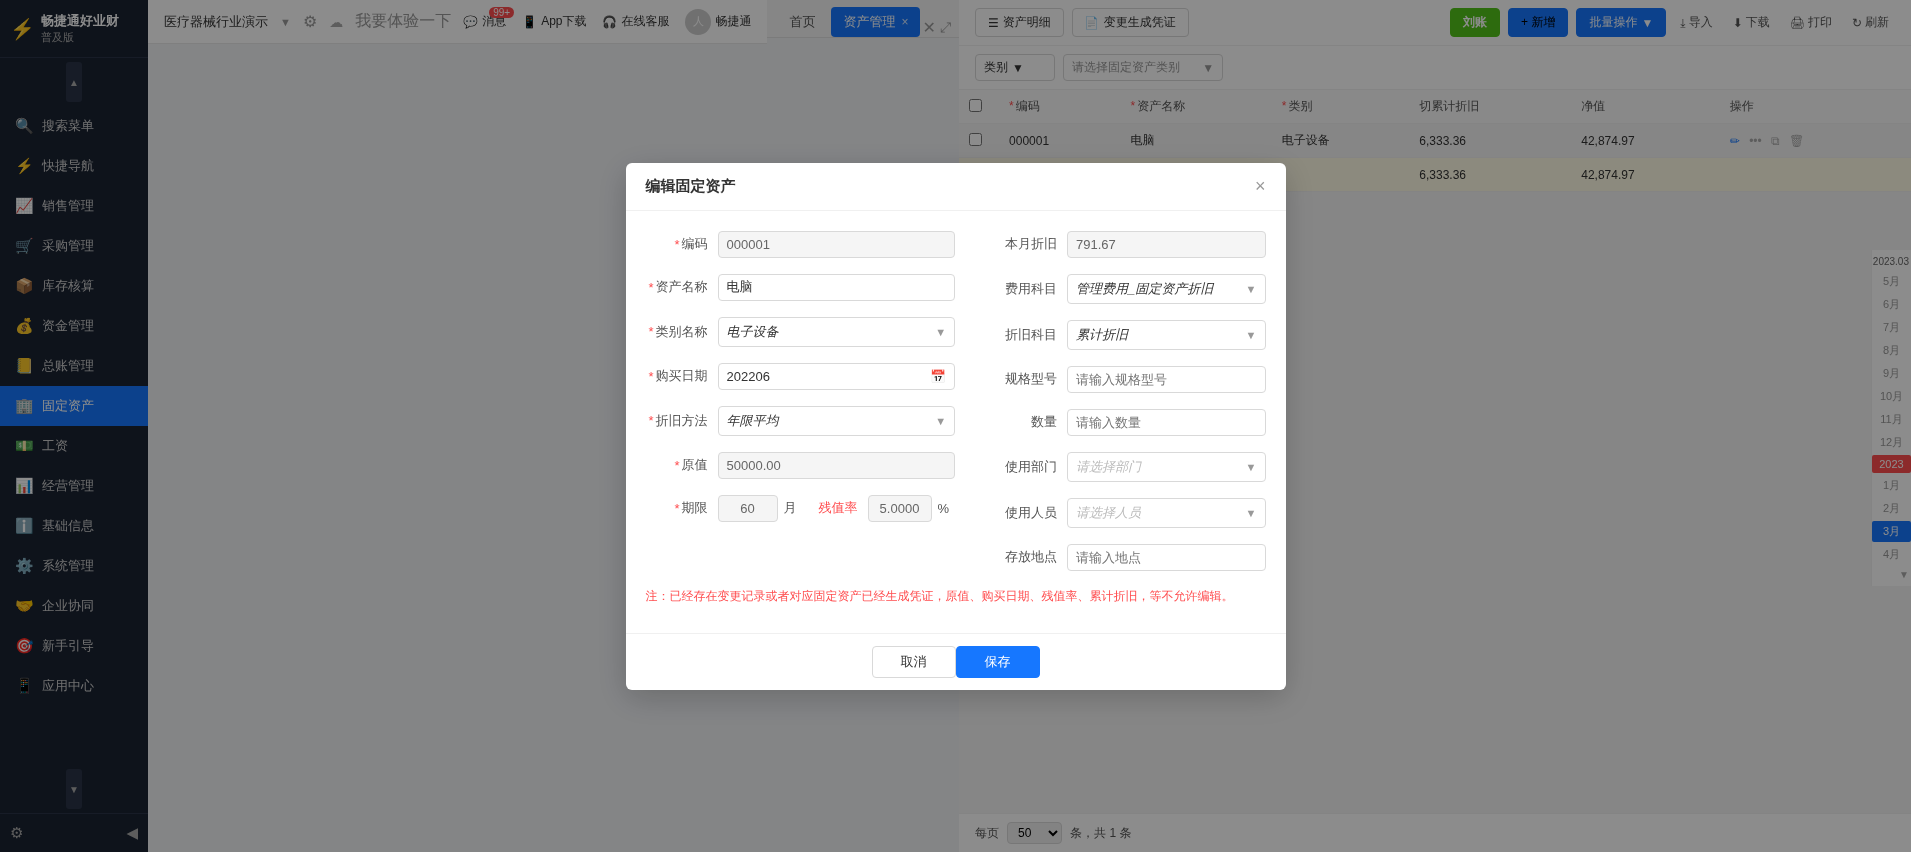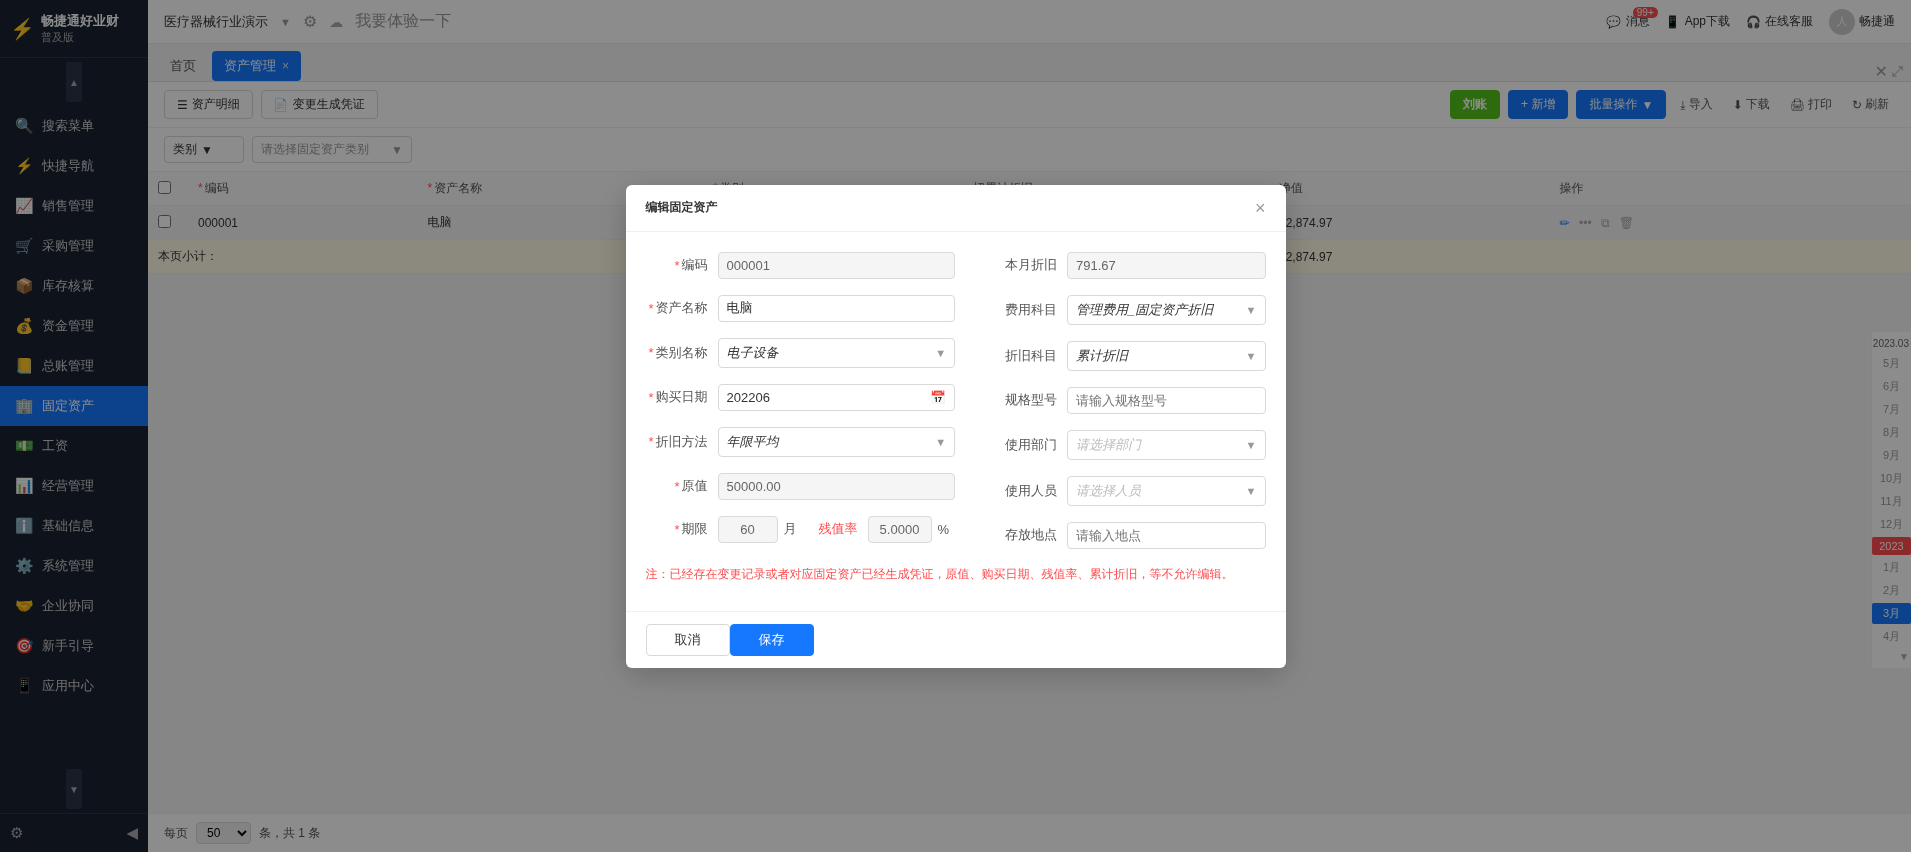--- a/index.html
+++ b/index.html
@@ -10,21 +10,21 @@
     .sidebar-logo { padding: 12px 10px; border-bottom: 1px solid #2a3447; display: flex; align-items: center; gap: 6px; }
     .sidebar-nav { flex: 1; overflow-y: auto; }
     .sidebar-nav-item { display: flex; align-items: center; gap: 8px; padding: 11px 16px; cursor: pointer; color: #ccc; font-size: 13px; transition: background 0.2s; }
     .sidebar-nav-item.active { background: #1677ff; color: #fff; }
     .sidebar-nav-icon { width: 18px; height: 18px; display: flex; align-items: center; justify-content: center; font-size: 15px; flex-shrink: 0; }
     .sidebar-bottom { padding: 10px; display: flex; align-items: center; justify-content: space-between; border-top: 1px solid #2a3447; }
     .sidebar-bottom-icon { color: #aaa; cursor: pointer; font-size: 15px; }
     .sidebar-scroll-btn { width: 16px; height: 40px; background: #2a3447; border-radius: 3px; display: flex; align-items: center; justify-content: center; cursor: pointer; color: #aaa; font-size: 10px; margin: 4px auto; }
 
     
-    .main { flex: 1; display: flex; flex-direction: column; overflow: hidden; position: relative; }
+    .main { flex: 1; display: flex; flex-direction: row; overflow: hidden; position: relative; }
 
     
     .topbar { height: 44px; background: #fff; border-bottom: 1px solid #e8e8e8; display: flex; align-items: center; padding: 0 16px; gap: 12px; }
     .topbar-title { font-size: 13px; color: #333; font-weight: 500; }
     .topbar-dropdown { color: #999; font-size: 11px; cursor: pointer; }
     .topbar-settings { color: #999; cursor: pointer; font-size: 16px; }
     .topbar-cloud { display: flex; align-items: center; gap: 4px; color: #999; font-size: 16px; }
     .topbar-right { margin-left: auto; display: flex; align-items: center; gap: 16px; }
     .topbar-badge-btn { display: flex; align-items: center; gap: 4px; color: #333; font-size: 12px; cursor: pointer; position: relative; }
     .badge-red { background: #ff4d4f; color: #fff; border-radius: 8px; font-size: 10px; padding: 0 4px; position: absolute; top: -6px; right: -8px; min-width: 18px; text-align: center; }
@@ -33,21 +33,21 @@
 
     
     .tabbar { height: 38px; background: #f5f5f5; border-bottom: 1px solid #e0e0e0; display: flex; align-items: flex-end; padding: 0 0 0 8px; gap: 2px; }
 
     
     .page-content { flex: 1; overflow: hidden; background: #f5f5f5; position: relative; display: flex; flex-direction: column; }
 
     
     .page-toolbar { display: flex; align-items: center; gap: 8px; padding: 8px 16px; background: #fff; border-bottom: 1px solid #f0f0f0; }
     .toolbar-btn { display: flex; align-items: center; gap: 4px; padding: 5px 12px; border: 1px solid #d9d9d9; border-radius: 4px; background: #fff; cursor: pointer; font-size: 12px; color: #333; }
-    .toolbar-btn.primary { background: #1677ff; color: #ffffff; border-color: #1677ff; }
+    .toolbar-btn.primary { background: #1677ff; color: #000000; border-color: #1677ff; }
     .toolbar-btn.success { background: #52c41a; color: #fff; border-color: #52c41a; font-weight: bold; }
     .toolbar-btn.batch { background: #1677ff; color: #fff; border-color: #1677ff; }
     .toolbar-separator { flex: 1; }
     .toolbar-right { display: flex; align-items: center; gap: 8px; }
     .toolbar-icon-btn { display: flex; align-items: center; gap: 3px; color: #555; font-size: 12px; cursor: pointer; padding: 4px 6px; }
 
     
     .filter-row { display: flex; align-items: center; gap: 8px; padding: 8px 16px; background: #fff; border-bottom: 1px solid #f0f0f0; }
     .filter-select { display: flex; align-items: center; gap: 4px; border: 1px solid #d9d9d9; border-radius: 4px; padding: 4px 8px; font-size: 12px; color: #333; cursor: pointer; min-width: 80px; }
     .filter-select-wide { min-width: 160px; display: flex; align-items: center; gap: 4px; border: 1px solid #d9d9d9; border-radius: 4px; padding: 4px 8px; font-size: 12px; color: #999; cursor: pointer; }
@@ -65,37 +65,37 @@
     .date-item.highlight2 { background: #1677ff; color: #fff; border-radius: 2px; }
 
     
     .pagination { display: flex; align-items: center; gap: 8px; padding: 8px 16px; background: #fff; border-top: 1px solid #f0f0f0; font-size: 12px; color: #555; }
     .pagination-select { border: 1px solid #d9d9d9; border-radius: 4px; padding: 2px 6px; font-size: 12px; }
 
     
     .modal-overlay { position: fixed; top: 0; left: 0; width: 100%; height: 100%; background: rgba(0,0,0,0.45); z-index: 1000; display: flex; align-items: center; justify-content: center; }
     .modal { background: #fff; border-radius: 6px; width: 660px; box-shadow: 0 8px 32px rgba(0,0,0,0.2); }
     .modal-header { display: flex; align-items: center; justify-content: space-between; padding: 14px 20px; border-bottom: 1px solid #f0f0f0; }
-    .modal-title { font-size: 12px; font-weight: 600; color: #333; }
+    .modal-title { font-size: 15px; font-weight: 600; color: #333; }
     .modal-close { color: #999; cursor: pointer; font-size: 18px; line-height: 1; }
     .modal-body { padding: 20px; display: grid; grid-template-columns: 1fr 1fr; gap: 0 40px; }
     .form-row { display: flex; align-items: center; margin-bottom: 16px; }
     .form-label { font-size: 13px; color: #555; white-space: nowrap; min-width: 72px; text-align: right; padding-right: 10px; display: flex; align-items: center; justify-content: flex-end; gap: 2px; }
     .form-control { flex: 1; border: 1px solid #d9d9d9; border-radius: 4px; padding: 5px 8px; font-size: 13px; color: #333; outline: none; }
     .form-control.readonly { background: #f5f5f5; color: #666; }
     .form-select-wrap { flex: 1; display: flex; align-items: center; border: 1px solid #d9d9d9; border-radius: 4px; padding: 5px 8px; cursor: pointer; font-size: 13px; color: #333; font-style: italic; }
     .form-select-wrap .placeholder { color: #bbb; }
     .form-select-arrow { margin-left: auto; color: #999; font-size: 11px; }
     .form-date-wrap { flex: 1; display: flex; align-items: center; border: 1px solid #d9d9d9; border-radius: 4px; padding: 5px 8px; font-size: 13px; color: #333; }
     .form-date-icon { margin-left: auto; color: #999; font-size: 13px; cursor: pointer; }
     .form-row-inline { display: flex; align-items: center; gap: 0; margin-bottom: 16px; }
     .inline-input-sm { width: 55px; border: 1px solid #d9d9d9; border-radius: 4px; padding: 5px 6px; font-size: 13px; text-align: center; color: #333; }
     .inline-unit { padding: 0 6px; color: #555; font-size: 13px; }
     .inline-label { padding: 0 6px; color: #555; font-size: 13px; white-space: nowrap; }
-    .modal-footer { padding: 12px 20px; border-top: 1px solid #f0f0f0; display: flex; justify-content: flex-start; gap: 0; }
+    .modal-footer { padding: 12px 20px; border-top: 1px solid #f0f0f0; display: flex; justify-content: center; gap: 0; }
     .btn-cancel { padding: 6px 28px; border: 1px solid #d9d9d9; border-radius: 4px; background: #fff; color: #333; cursor: pointer; font-size: 13px; }
     .btn-save { padding: 6px 28px; border: 1px solid #1677ff; border-radius: 4px; background: #1677ff; color: #fff; cursor: pointer; font-size: 13px; }
     .modal-note { grid-column: 1 / -1; font-size: 12px; color: #ff4d4f; margin-bottom: 8px; line-height: 1.5; }
 
     
     .tab-active-asset-mgmt { background: #1677ff; color: #fff; padding: 6px 12px; border-radius: 4px; font-size: 13px; display: flex; align-items: center; gap: 6px; cursor: pointer; }
 
     
     .sidebar-nav::-webkit-scrollbar { width: 4px; }
     .sidebar-nav::-webkit-scrollbar-thumb { background: #3a4a5c; border-radius: 2px; }
@@ -455,20 +455,24 @@
             <span>累计折旧</span>
             <span class="form-select-arrow">▼</span>
           </div>
         </div>
 
         <div class="form-row">
           <div class="form-label">规格型号</div>
           <input class="form-control" placeholder="请输入规格型号" style="">
         </div>
 
+        <div class="form-row">
+          <div class="form-label">数量</div>
+          <input class="form-control" placeholder="请输入数量" style="">
+        </div>
 
         <div class="form-row">
           <div class="form-label">使用部门</div>
           <div class="form-select-wrap">
             <span class="placeholder">请选择部门</span>
             <span class="form-select-arrow">▼</span>
           </div>
         </div>
 
         <div class="form-row">

